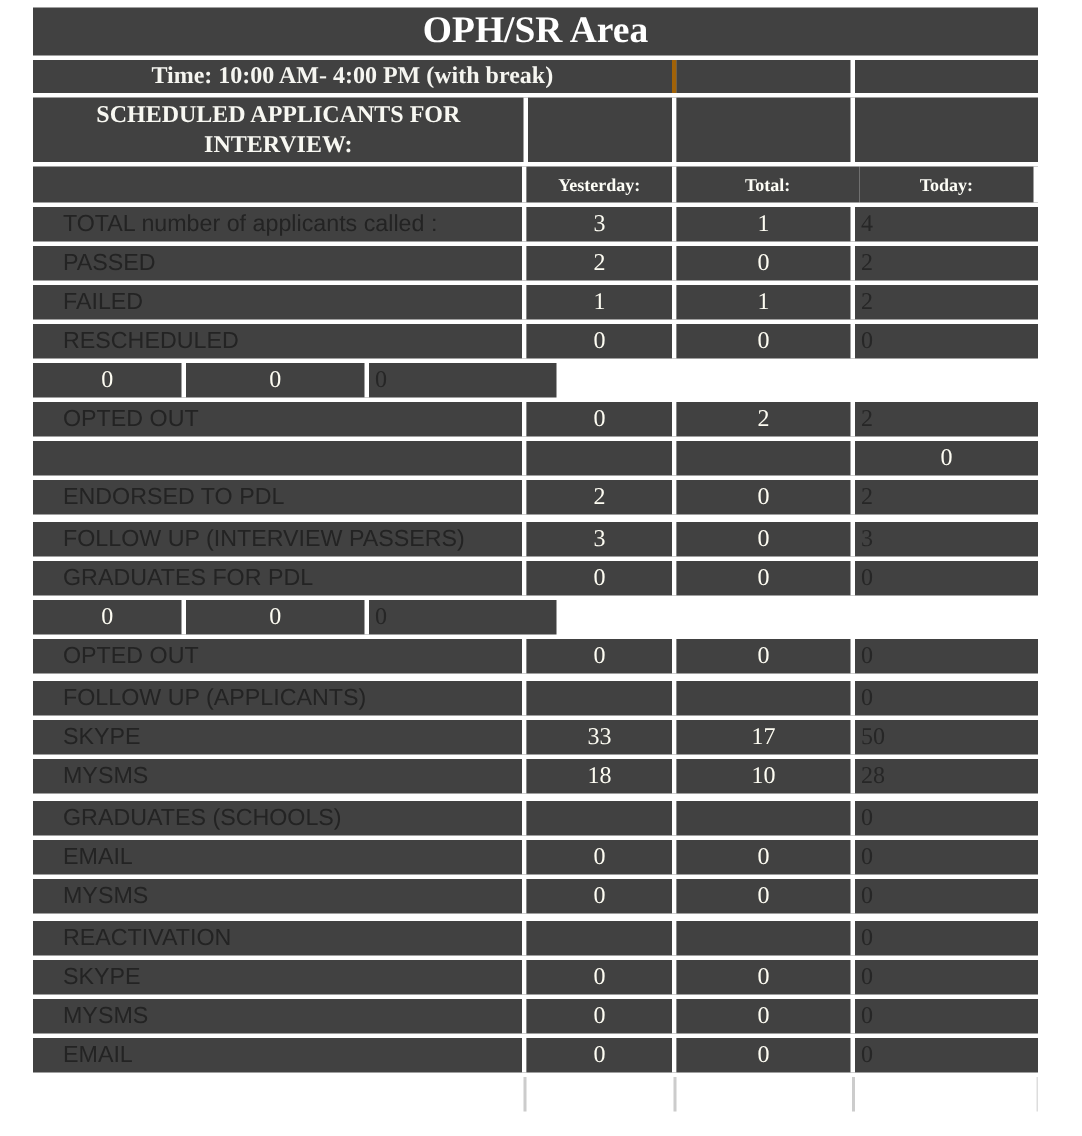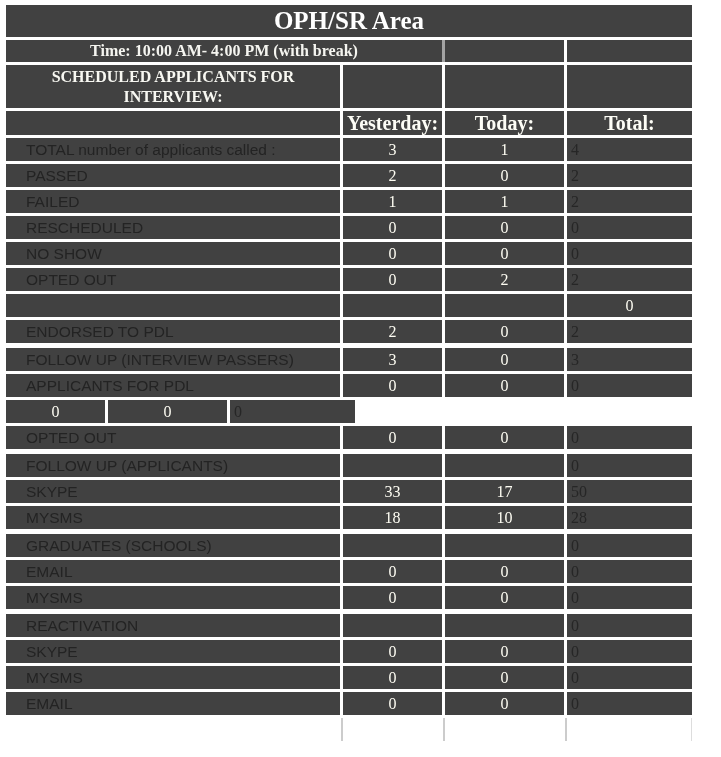--- a/index.html
+++ b/index.html
@@ -11,20 +11,21 @@
     overflow: hidden;
     font-family: "Liberation Sans", sans-serif;
   }
   .sheet {
     padding: 5px 0 0 6px;
     width: 686px;
   }
   .row {
     display: flex;
     margin-bottom: 3px;
+    margin-left: 16px;
   }
   .cell {
     background: #414141;
     box-sizing: border-box;
     overflow: hidden;
     white-space: nowrap;
   }
   
   .c-label { width: 337px; border-right: 3px solid #ffffff; }
   .c-yest  { width: 102px; border-right: 3px solid #ffffff; }
@@ -39,21 +40,21 @@
     color: #ffffff;
     font-family: "Liberation Serif", serif;
     font-weight: bold;
     font-size: 25px;
     line-height: 32px;
   }
   
   .time-row { height: 22px; }
   .c-merged {
     width: 439px;
-    border-right: 3px solid #a3a3a3;
+    border-right: 3px solid #a16207;
     text-align: center;
     color: #f5f5f0;
     font-family: "Liberation Serif", serif;
     font-weight: bold;
     font-size: 16px;
     line-height: 22px;
   }
   .time-row .c-today, .time-row .c-total { height: 22px; }
 
   
@@ -71,21 +72,21 @@
   .sched-row .cell { height: 43px; }
 
   
   .header-row { height: 24px; }
   .header-row .cell { height: 24px; }
   .hdr {
     text-align: center;
     color: #fdfdf6;
     font-family: "Liberation Serif", serif;
     font-weight: bold;
-    font-size: 20px;
+    font-size: 12px;
     line-height: 24px;
   }
 
   
   .data-row { height: 23px; }
   .data-row .cell { height: 23px; }
   .data-row .c-label {
     color: #232323;
     font-size: 15.5px;
     line-height: 23px;
@@ -144,22 +145,22 @@
   <div class="row sched-row">
     <div class="cell c-label sched-cell">SCHEDULED APPLICANTS FOR INTERVIEW:</div>
     <div class="cell c-yest"></div>
     <div class="cell c-today"></div>
     <div class="cell c-total"></div>
   </div>
 
   <div class="row header-row">
     <div class="cell c-label"></div>
     <div class="cell c-yest hdr">Yesterday:</div>
+    <div class="cell c-total hdr">Total:</div>
     <div class="cell c-today hdr">Today:</div>
-    <div class="cell c-total hdr">Total:</div>
   </div>
 
   <div id="table-body">
       <div class="row data-row">
     <div class="cell c-label">TOTAL number of applicants called :</div>
     <div class="cell c-yest val">3</div>
     <div class="cell c-today val">1</div>
     <div class="cell c-total tval">4</div>
   </div>
       <div class="row data-row">
@@ -174,21 +175,20 @@
     <div class="cell c-today val">1</div>
     <div class="cell c-total tval">2</div>
   </div>
       <div class="row data-row">
     <div class="cell c-label">RESCHEDULED</div>
     <div class="cell c-yest val">0</div>
     <div class="cell c-today val">0</div>
     <div class="cell c-total tval">0</div>
   </div>
       <div class="row data-row">
-    <div class="cell c-label">NO SHOW</div>
     <div class="cell c-yest val">0</div>
     <div class="cell c-today val">0</div>
     <div class="cell c-total tval">0</div>
   </div>
       <div class="row data-row">
     <div class="cell c-label">OPTED OUT</div>
     <div class="cell c-yest val">0</div>
     <div class="cell c-today val">2</div>
     <div class="cell c-total tval">2</div>
   </div>
@@ -204,21 +204,21 @@
     <div class="cell c-today val">0</div>
     <div class="cell c-total tval">2</div>
   </div>
       <div class="row data-row gap-large">
     <div class="cell c-label">FOLLOW UP (INTERVIEW PASSERS)</div>
     <div class="cell c-yest val">3</div>
     <div class="cell c-today val">0</div>
     <div class="cell c-total tval">3</div>
   </div>
       <div class="row data-row">
-    <div class="cell c-label">APPLICANTS FOR PDL</div>
+    <div class="cell c-label">GRADUATES FOR PDL</div>
     <div class="cell c-yest val">0</div>
     <div class="cell c-today val">0</div>
     <div class="cell c-total tval">0</div>
   </div>
       <div class="row data-row">
     <div class="cell c-yest val">0</div>
     <div class="cell c-today val">0</div>
     <div class="cell c-total tval">0</div>
   </div>
       <div class="row data-row">

